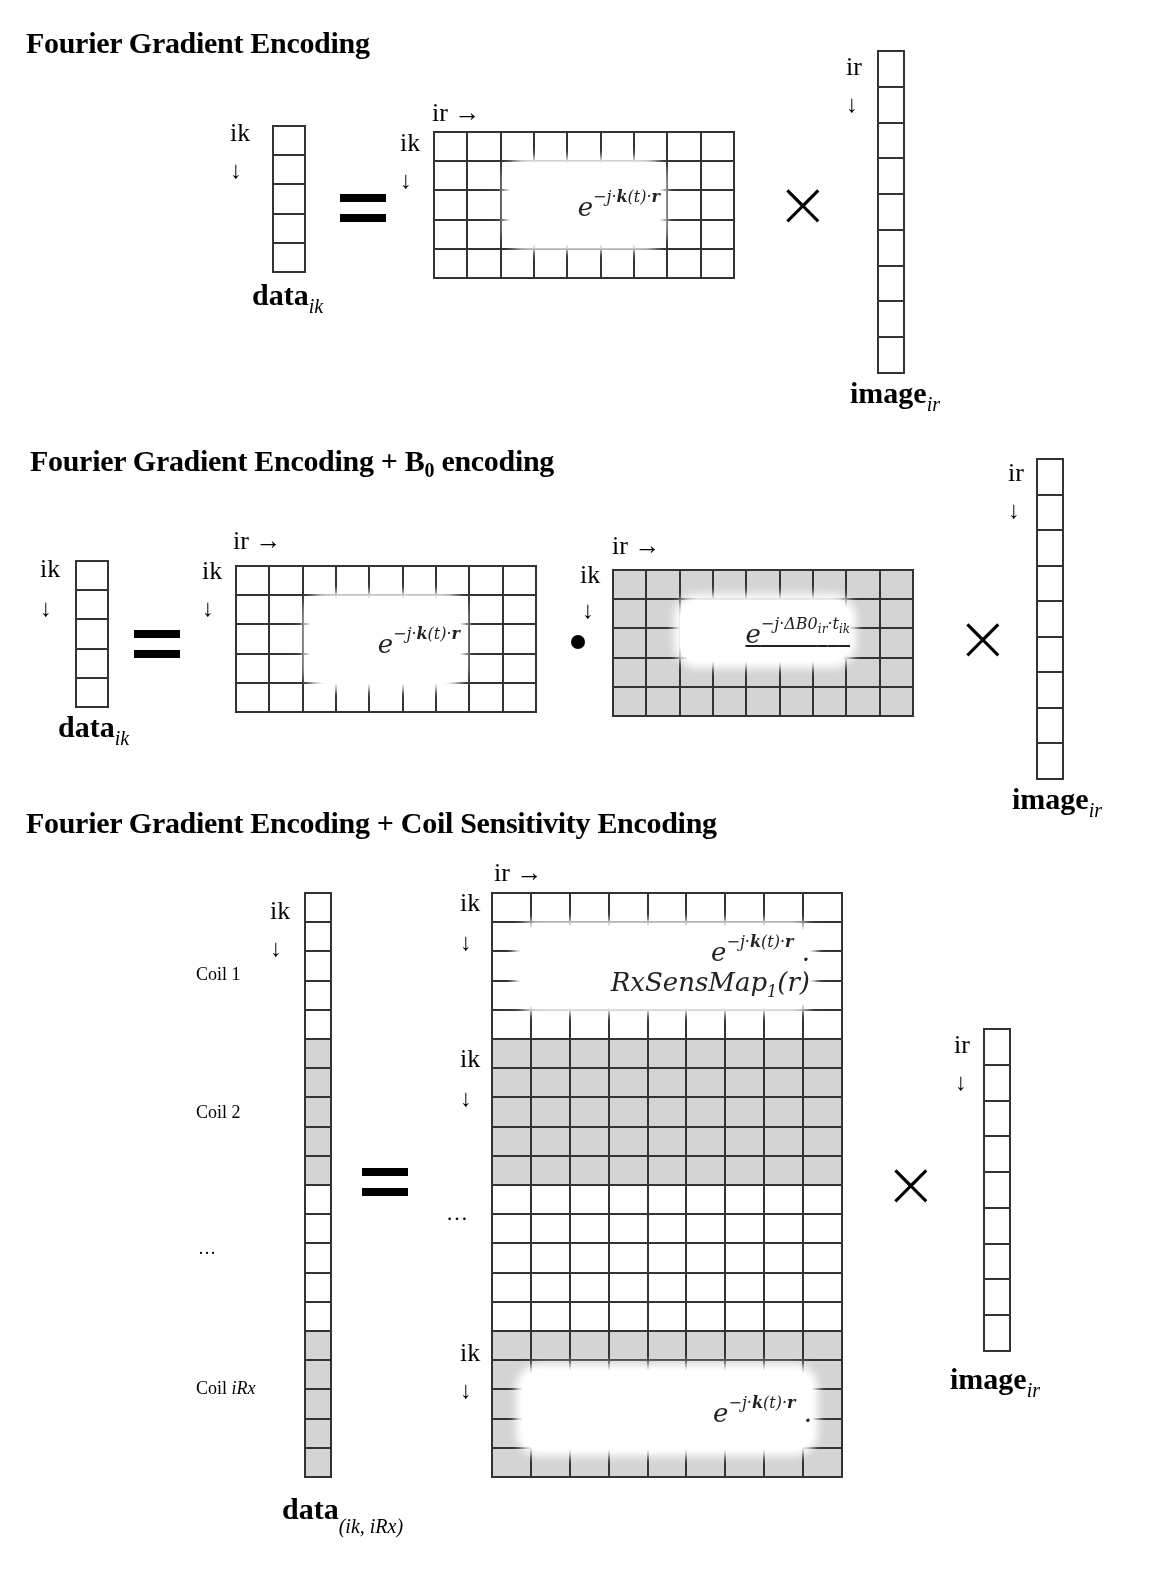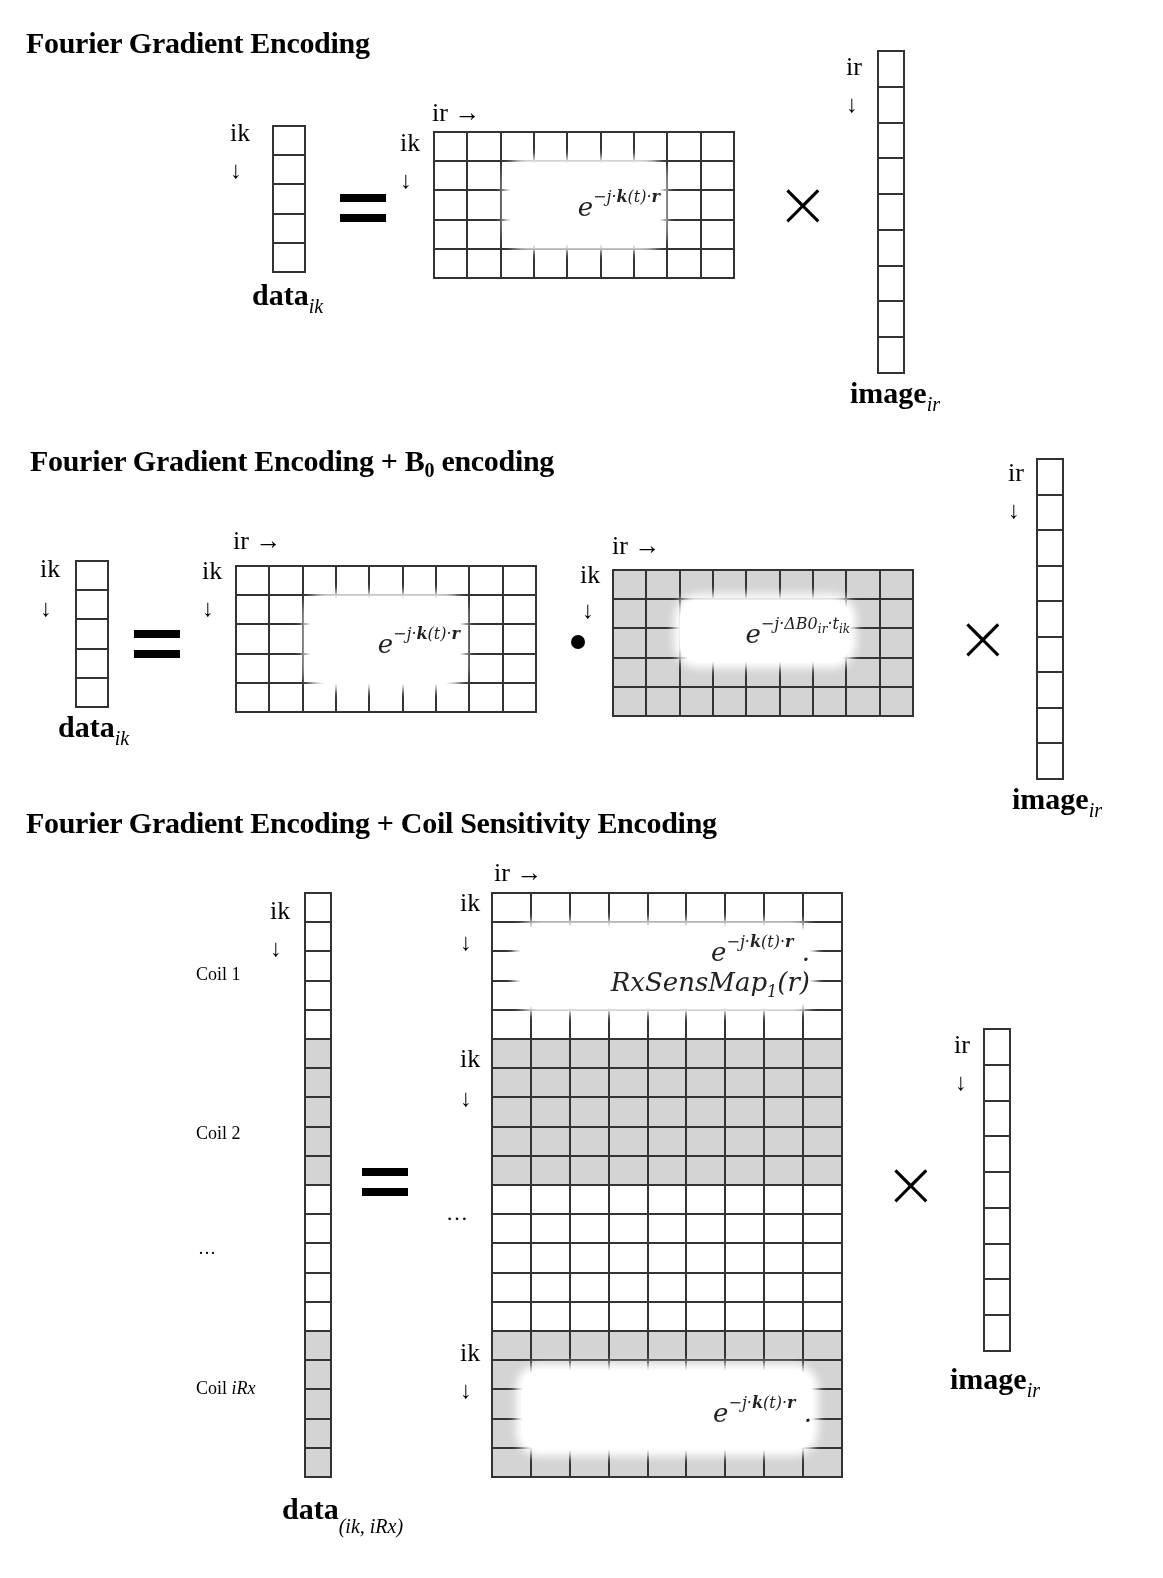--- a/index.html
+++ b/index.html
@@ -236,21 +236,21 @@
       <div class="c g"></div>
       <div class="c g"></div>
       <div class="c g"></div>
       <div class="c g"></div>
       <div class="c g"></div>
       <div class="c g"></div>
       <div class="c g"></div>
       <div class="c g"></div>
       <div class="c g"></div>
     </div>
-  <div class="formula-box" style="left:680px; top:600px; width:170px; height:62px;">
+  <div class="formula-box" style="left:680px; top:600px; width:170px; height:62px;text-decoration:underline;">
     <div class="f1"><span>e</span><sup><span>−j·ΔB0</span><sub style="font-size:12px">ir</sub><span>·t</span><sub style="font-size:12px">ik</sub></sup></div>
   </div>
 
   <div class="times" style="left:956px; top:606px;">×</div>
 
   <div class="lbl" style="left:1008px; top:460px;">ir</div>
   <div class="arrow-d" style="left:1008px; top:498px;">↓</div>
   <div class="grid" style="left: 1036px; top: 458px; width: 28px; height: 322px; grid-template-columns: repeat(1, 1fr); grid-template-rows: repeat(9, 1fr);">
       <div class="c"></div>
       <div class="c"></div>
@@ -264,21 +264,21 @@
     </div>
   <div class="vlabel" style="left:1012px; top:782px;"><span>image</span><span class="sub">ir</span></div>
 </div>
 
 <div>
   <div class="title" style="left:26px; top:806px;">Fourier Gradient Encoding + Coil Sensitivity Encoding</div>
 
   <div class="lbl" style="left:270px; top:898px;">ik</div>
   <div class="arrow-d" style="left:270px; top:936px;">↓</div>
   <div class="small" style="left:196px; top:964px;">Coil 1</div>
-  <div class="small" style="left:196px; top:1102px;margin-top:21px;">Coil 2</div>
+  <div class="small" style="left:196px; top:1102px;">Coil 2</div>
   <div class="small" style="left:198px; top:1238px;">…</div>
   <div class="small" style="left:196px; top:1378px;"><span>Coil </span><i>iRx</i></div>
   <div class="grid" style="left: 304px; top: 892px; width: 28px; height: 586px; grid-template-columns: repeat(1, 1fr); grid-template-rows: repeat(20, 1fr);">
       <div class="c"></div>
       <div class="c"></div>
       <div class="c"></div>
       <div class="c"></div>
       <div class="c"></div>
       <div class="c g"></div>
       <div class="c g"></div>

